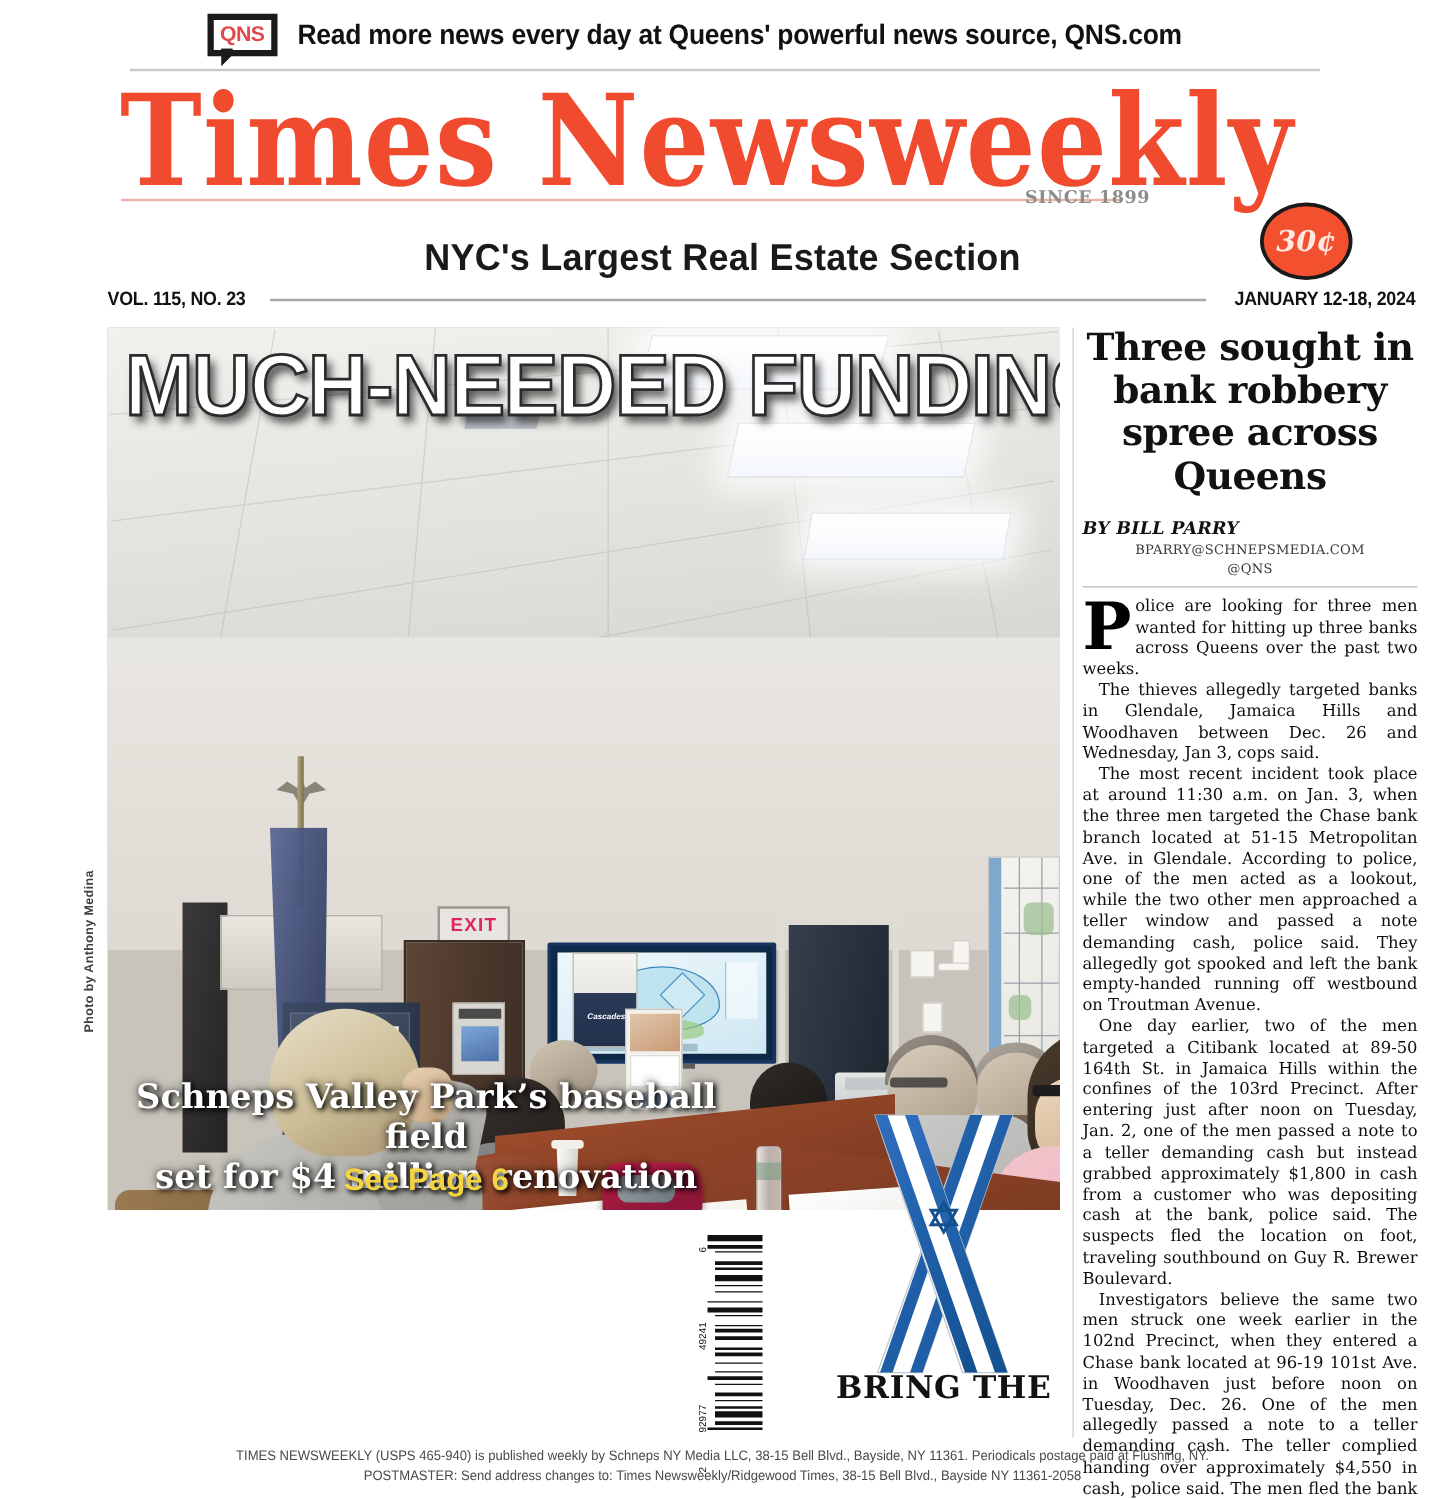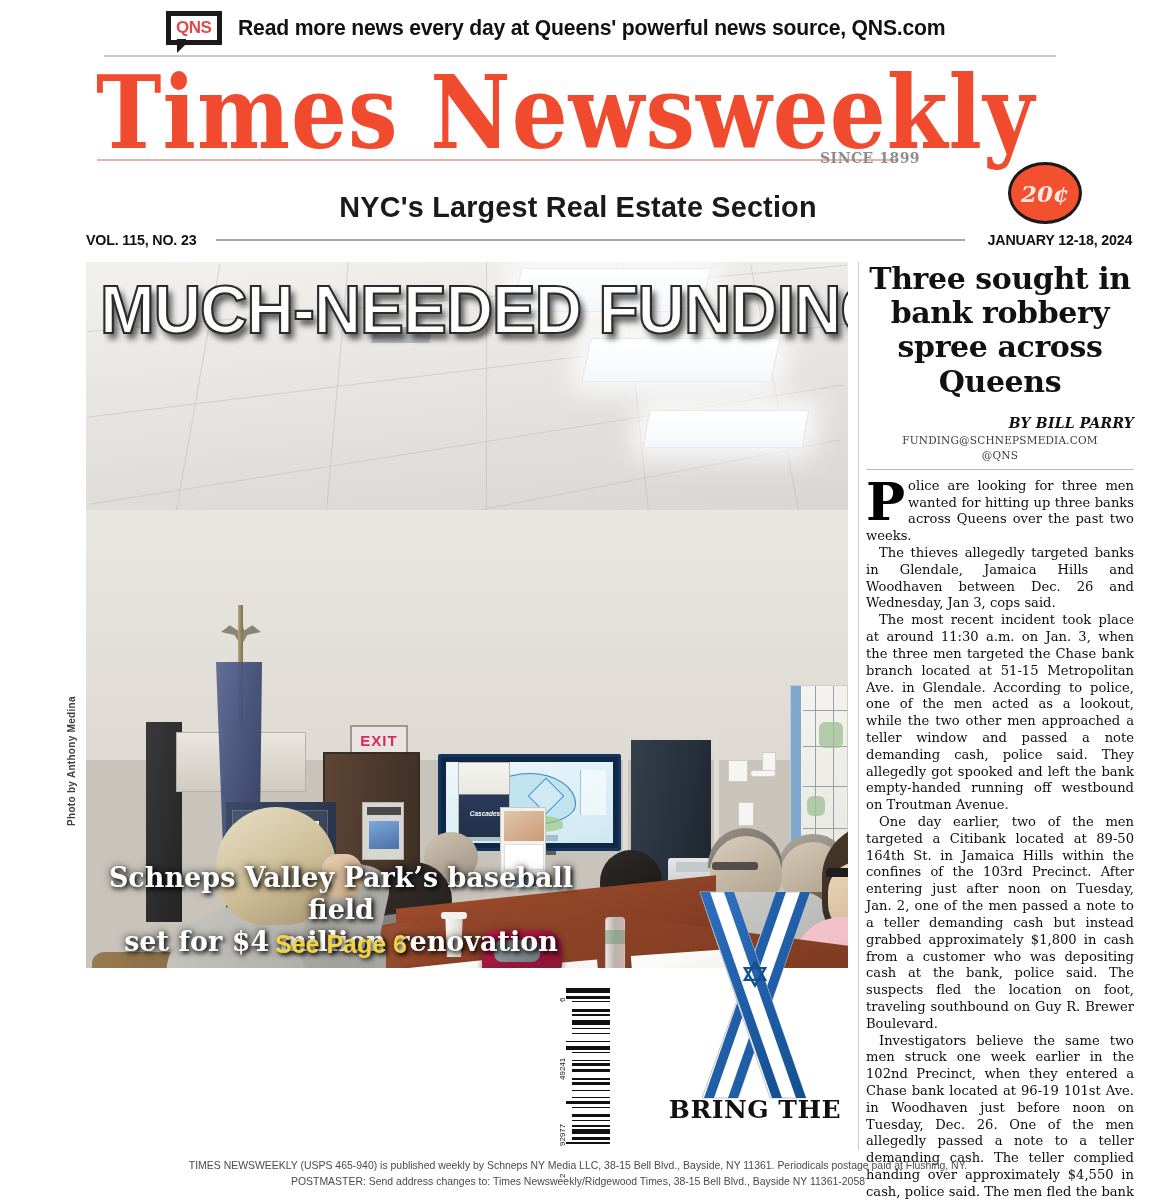--- a/index.html
+++ b/index.html
@@ -486,21 +486,21 @@
   
   .right-col {
     position: absolute; left: 866px; top: 262px; width: 268px; height: 890px;
   }
   .story-headline {
     font-family: "DejaVu Serif", serif;
     font-weight: bold; font-size: 30px; line-height: 1.14;
     color: #111; text-align: center; letter-spacing: -0.4px;
   }
   .byline {
-    margin-top: 16px; text-align: right;
+    margin-top: 16px; text-align: left;
     font-family: "DejaVu Serif", serif;
     font-style: italic; font-weight: bold; font-size: 14px; color: #111;
     letter-spacing: .2px;
   }
   .byline-email, .byline-handle {
     text-align: center;
     font-family: "DejaVu Serif", serif;
     font-size: 10.5px; color: #3a3a3a; letter-spacing: .2px;
     margin-top: 3px;
   }
@@ -567,21 +567,21 @@
   </div>
   <div class="promo-text">Read more news every day at Queens' powerful news source, QNS.com</div>
 </div>
 <div class="promo-rule"></div>
 
 <div class="masthead">
   <div class="masthead-title">Times Newsweekly</div>
   <div class="masthead-underline"></div>
   <div class="since-text">SINCE 1899</div>
   <div class="price-badge">
-    <span class="price-badge-text">20¢</span>
+    <span class="price-badge-text">30¢</span>
   </div>
 </div>
 
 <div class="tagline">NYC's Largest Real Estate Section</div>
 
 <div class="volume-row">
   <div class="volume-label">VOL. 115, NO. 23</div>
   <div class="volume-rule"></div>
   <div class="date-label">JANUARY 12-18, 2024</div>
 </div>
@@ -737,21 +737,21 @@
     <div>set for $4 million renovation</div>
   </div>
   <div class="see-page">See Page 6</div>
 </div>
 
 <div class="vert-divider"></div>
 
 <div class="right-col">
   <div class="story-headline">Three sought in bank robbery spree across Queens</div>
   <div class="byline">BY BILL PARRY</div>
-  <div class="byline-email">FUNDING@SCHNEPSMEDIA.COM</div>
+  <div class="byline-email">BPARRY@SCHNEPSMEDIA.COM</div>
   <div class="byline-handle">@QNS</div>
   <div class="byline-rule"></div>
   <div class="story-body" id="story-body">
       <p class="first"><span class="dropcap">P</span>olice are looking for three men wanted for hitting up three banks across Queens over the past two weeks.</p>
       <p>The thieves allegedly targeted banks in Glendale, Jamaica Hills and Woodhaven between Dec. 26 and Wednesday, Jan 3, cops said.</p>
       <p>The most recent incident took place at around 11:30 a.m. on Jan. 3, when the three men targeted the Chase bank branch located at 51-15 Metropolitan Ave. in Glendale. According to police, one of the men acted as a lookout, while the two other men approached a teller window and passed a note demanding cash, police said. They allegedly got spooked and left the bank empty-handed running off westbound on Troutman Avenue.</p>
       <p>One day earlier, two of the men targeted a Citibank located at 89-50 164th St. in Jamaica Hills within the confines of the 103rd Precinct. After entering just after noon on Tuesday, Jan. 2, one of the men passed a note to a teller demanding cash but instead grabbed approximately $1,800 in cash from a customer who was depositing cash at the bank, police said. The suspects fled the location on foot, traveling southbound on Guy R. Brewer Boulevard.</p>
       <p>Investigators believe the same two men struck one week earlier in the 102nd Precinct, when they entered a Chase bank located at 96-19 101st Ave. in Woodhaven just before noon on Tuesday, Dec. 26. One of the men allegedly passed a note to a teller demanding cash. The teller complied handing over approximately $4,550 in cash, police said. The men fled the bank on foot traveling northbound on 95th Street toward Woodhaven Boulevard.</p>
     </div>
 </div>

